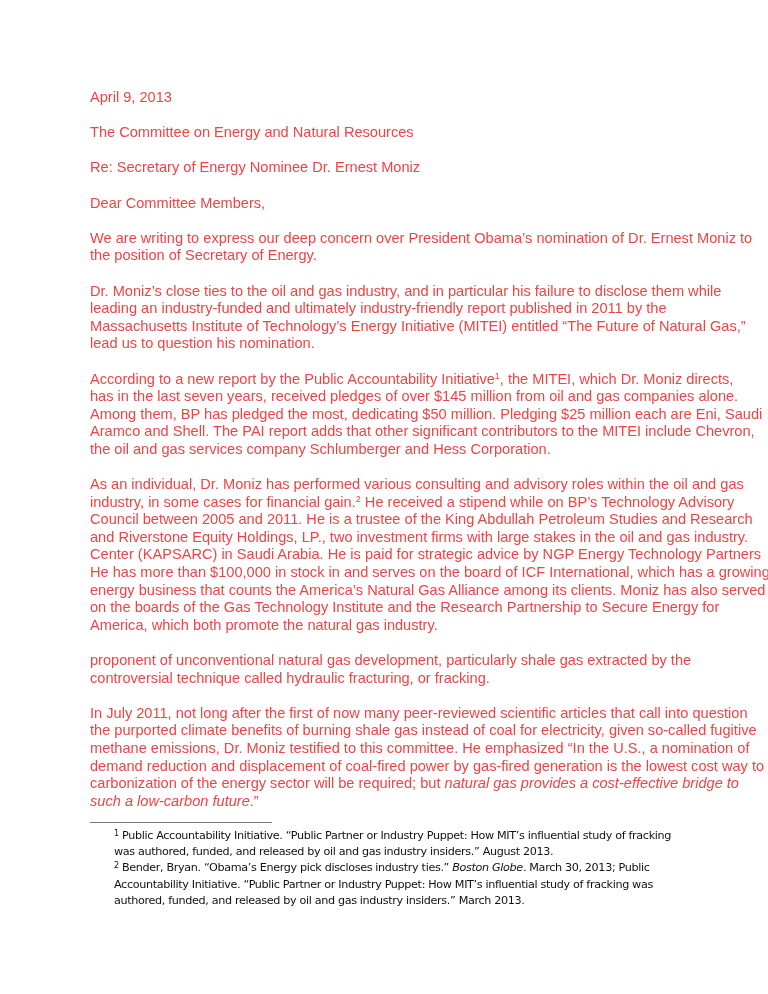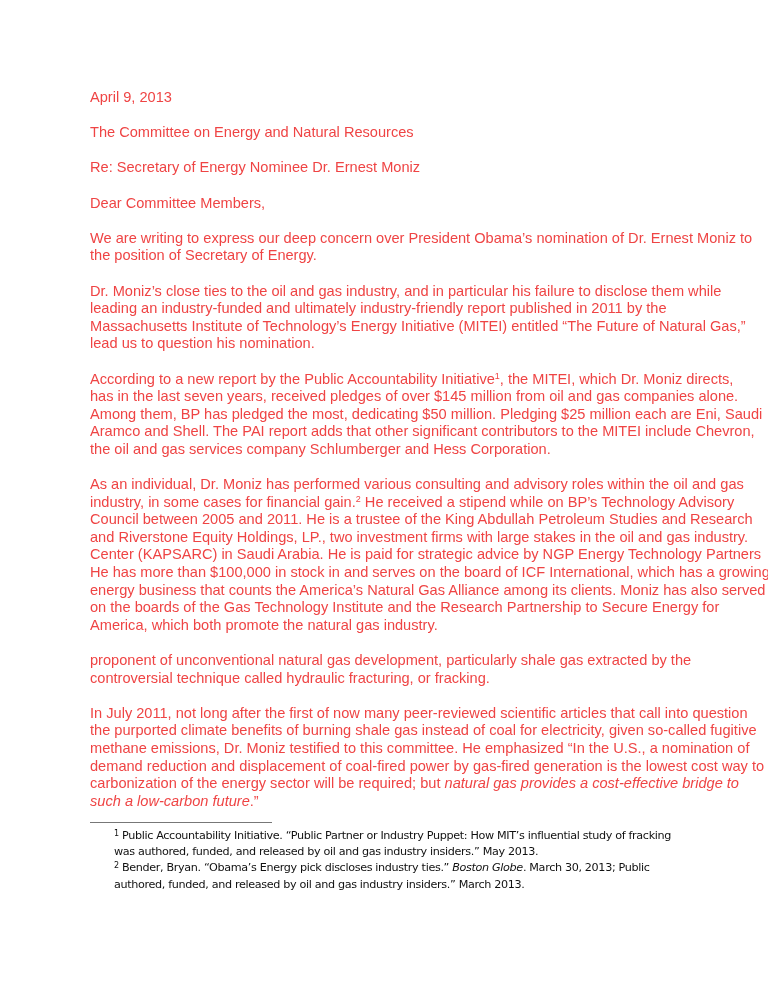--- a/index.html
+++ b/index.html
@@ -90,20 +90,21 @@
       <span class="line"><span>carbonization of the energy sector will be required; but </span><em>natural gas provides a cost-effective bridge to</em></span>
       <span class="line"><em>such a low-carbon future</em><span>.”</span></span>
     </p>
   </div>
 
   <div class="fn-rule"></div>
 
   <div class="footnotes">
     <div>
       <span class="line"><sup>1</sup><span> Public Accountability Initiative. “Public Partner or Industry Puppet: How MIT’s influential study of fracking</span></span>
-      <span class="line">was authored, funded, and released by oil and gas industry insiders.” May 2013.</span>
+      <span class="line">was authored, funded, and released by oil and gas industry insiders.” August 2013.</span>
     </div>
     <div>
       <span class="line"><sup>2</sup><span> Bender, Bryan. “Obama’s Energy pick discloses industry ties.” </span><em>Boston Globe</em><span>. March 30, 2013; Public</span></span>
+      <span class="line">Accountability Initiative. “Public Partner or Industry Puppet: How MIT’s influential study of fracking was</span>
       <span class="line">authored, funded, and released by oil and gas industry insiders.” March 2013.</span>
     </div>
   </div>
 </div>
 
 </body></html>

